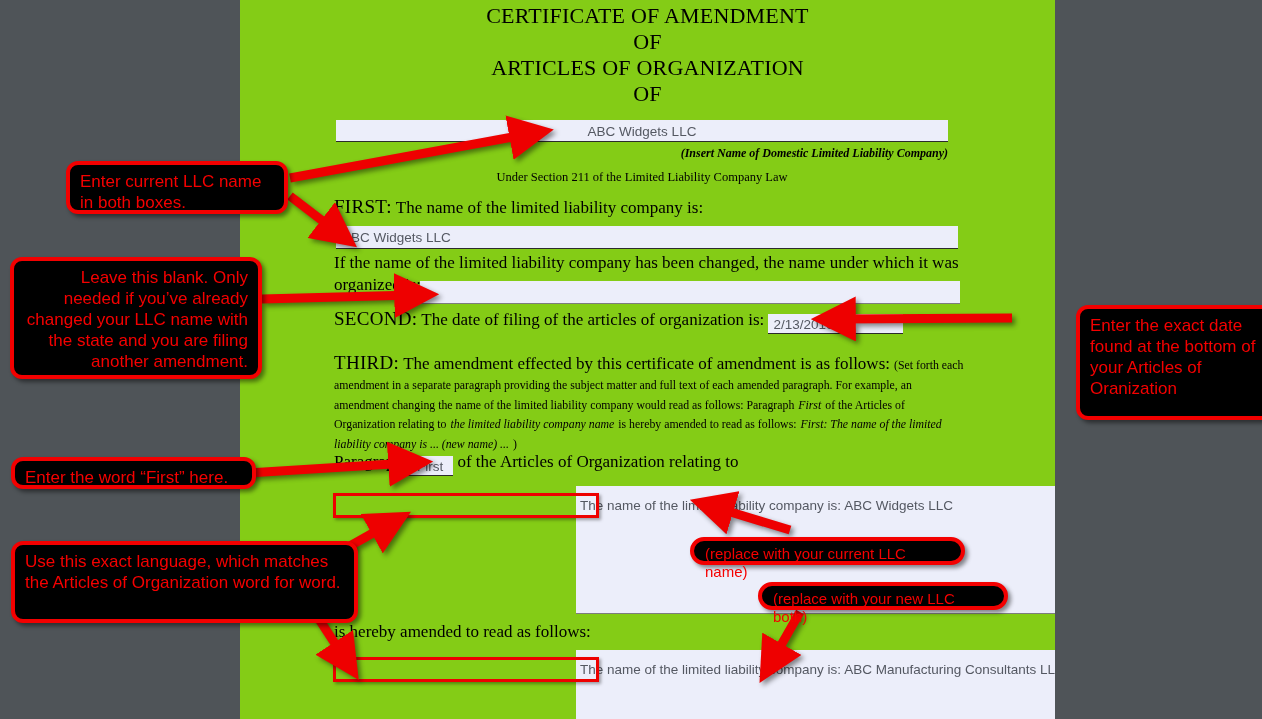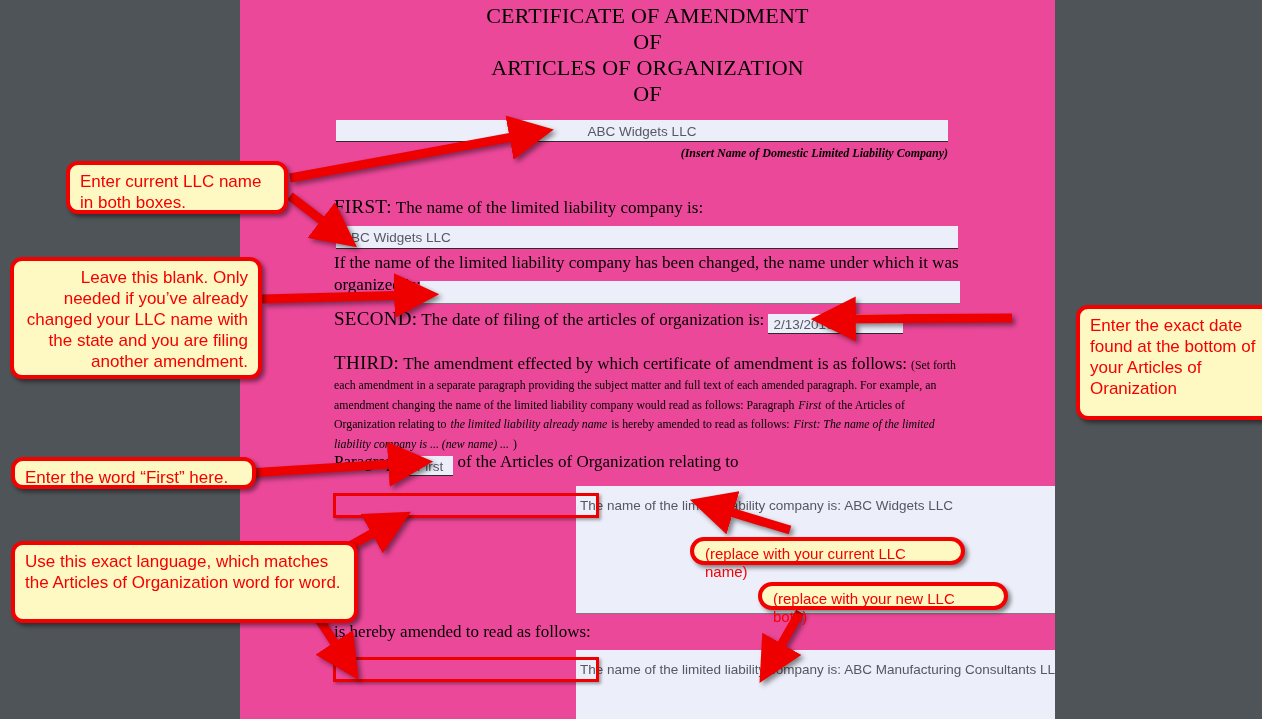--- a/index.html
+++ b/index.html
@@ -15,21 +15,21 @@
     position: relative;
   }
 
   
   #page {
     position: absolute;
     left: 240px;
     top: 0;
     width: 815px;
     height: 719px;
-    background: #ec4899;
+    background: #84cc16;
     overflow: hidden;
   }
 
   
   .doc-title {
     text-align: center;
     font-family: "Liberation Serif", serif;
     font-size: 22px;
     line-height: 26px;
     color: #000;
@@ -212,21 +212,21 @@
     position: absolute;
     border: 3px solid #ee0000;
     box-sizing: border-box;
     box-shadow: 2px 2px 3px rgba(0,0,0,0.35);
     pointer-events: none;
   }
 
   
   .callout {
     position: absolute;
-    background: #fef9c3;
+    background: #000000;
     border: 4px solid #f30000;
     border-radius: 12px;
     color: #f50000;
     font-family: "Liberation Sans", sans-serif;
     font-size: 17px;
     line-height: 21px;
     padding: 6px 10px 7px 10px;
     box-sizing: border-box;
     box-shadow: 3px 3px 4px rgba(0,0,0,0.45);
     z-index: 30;
@@ -256,20 +256,21 @@
   <div id="title-block">
     <div class="doc-title">CERTIFICATE OF AMENDMENT</div>
     <div class="doc-title">OF</div>
     <div class="doc-title">ARTICLES OF ORGANIZATION</div>
     <div class="doc-title">OF</div>
   </div>
 
   <div id="name-field-wrap">
     <div id="name-field" class="field underline-dark">ABC Widgets LLC</div>
     <div class="caption-italic">(Insert Name of Domestic Limited Liability Company)</div>
+    <div class="caption-plain">Under Section 211 of the Limited Liability Company Law</div>
   </div>
 
   <div id="sec-first" class="body-line">
     <span class="lead">FIRST:</span>
     <span>The name of the limited liability company is:</span>
   </div>
 
   <div id="first-field" class="field underline-dark">ABC Widgets LLC</div>
 
   <div id="changed-text" class="body-line">If the name of the limited liability company has been changed, the name under which it was organized is:</div>
@@ -277,25 +278,25 @@
   <div id="organized-field" class="field underline-gray"></div>
 
   <div id="sec-second" class="body-line">
     <span class="lead">SECOND:</span>
     <span>The date of filing of the articles of organization is:</span>
     <span id="second-date" class="field underline-dark">2/13/2016</span>
   </div>
 
   <div id="sec-third">
     <span class="body-line lead">THIRD:</span>
-    <span class="body-line">The amendment effected by which certificate of amendment is as follows:</span>
+    <span class="body-line">The amendment effected by this certificate of amendment is as follows:</span>
     <span class="tiny">(Set forth each amendment in a separate paragraph providing the subject matter and full text of each amended paragraph. For example, an amendment changing the name of the limited liability company would read as follows: Paragraph</span>
     <span class="tiny"><i>First</i></span>
     <span class="tiny">of the Articles of Organization relating to</span>
-    <span class="tiny"><i>the limited liability already name</i></span>
+    <span class="tiny"><i>the limited liability company name</i></span>
     <span class="tiny">is hereby amended to read as follows:</span>
     <span class="tiny"><i>First: The name of the limited liability company is ... (new name) ...</i></span>
     <span class="tiny">)</span>
   </div>
 
   <div id="para-row" class="body-line">
     <span>Paragraph</span>
     <span id="para-field" class="field underline-dark">First</span>
     <span>of the Articles of Organization relating to</span>
   </div>

